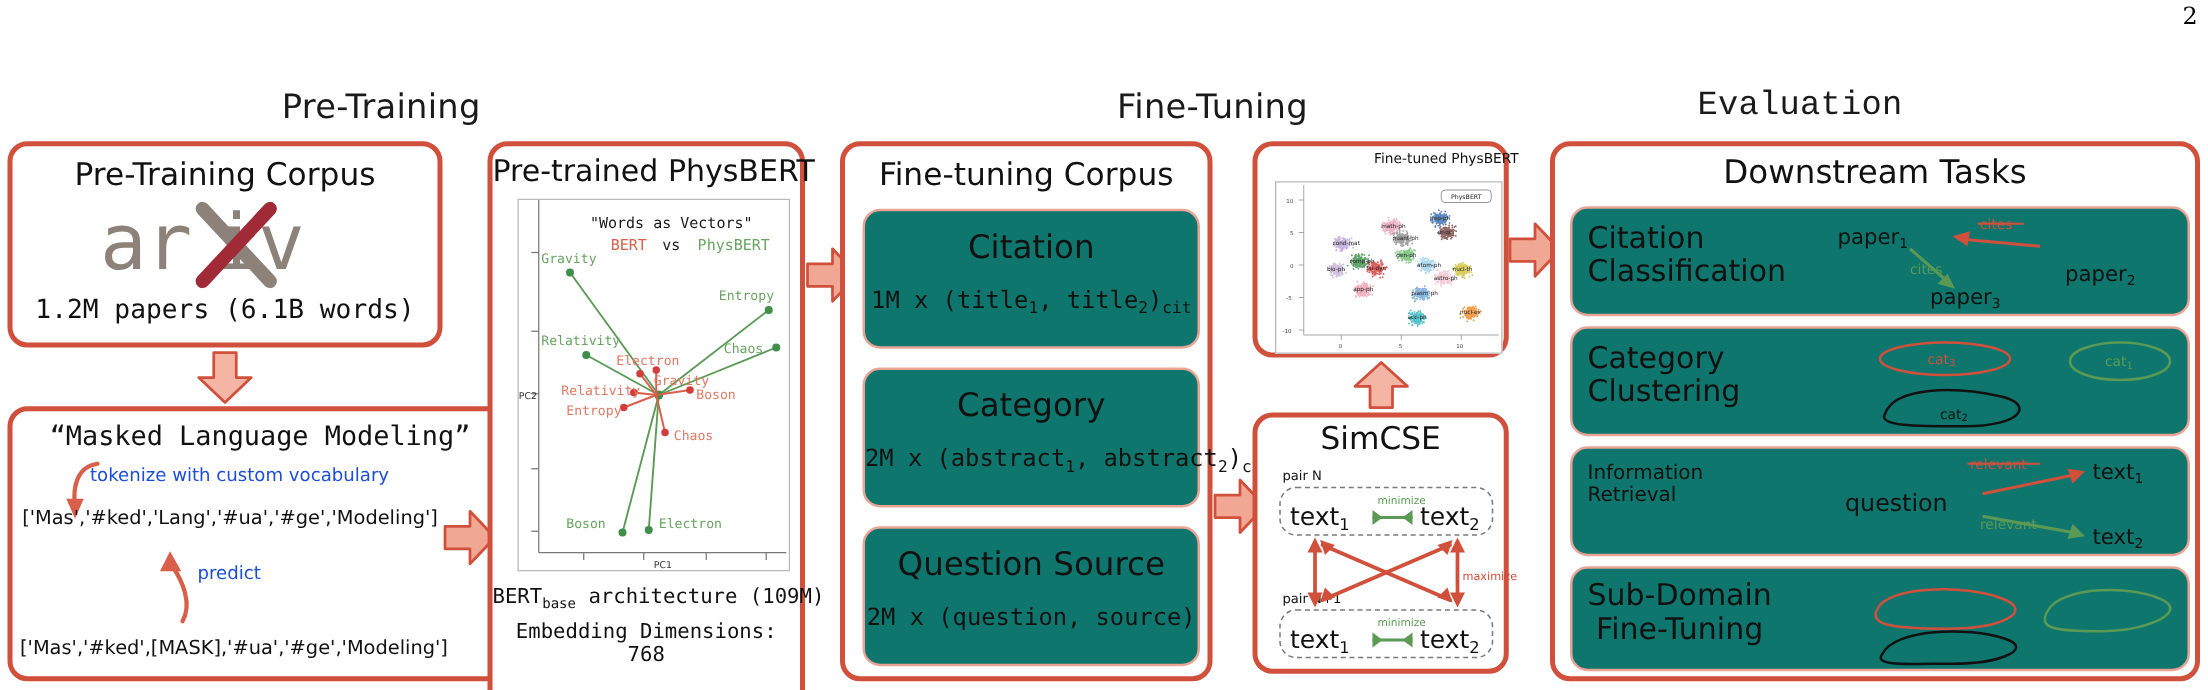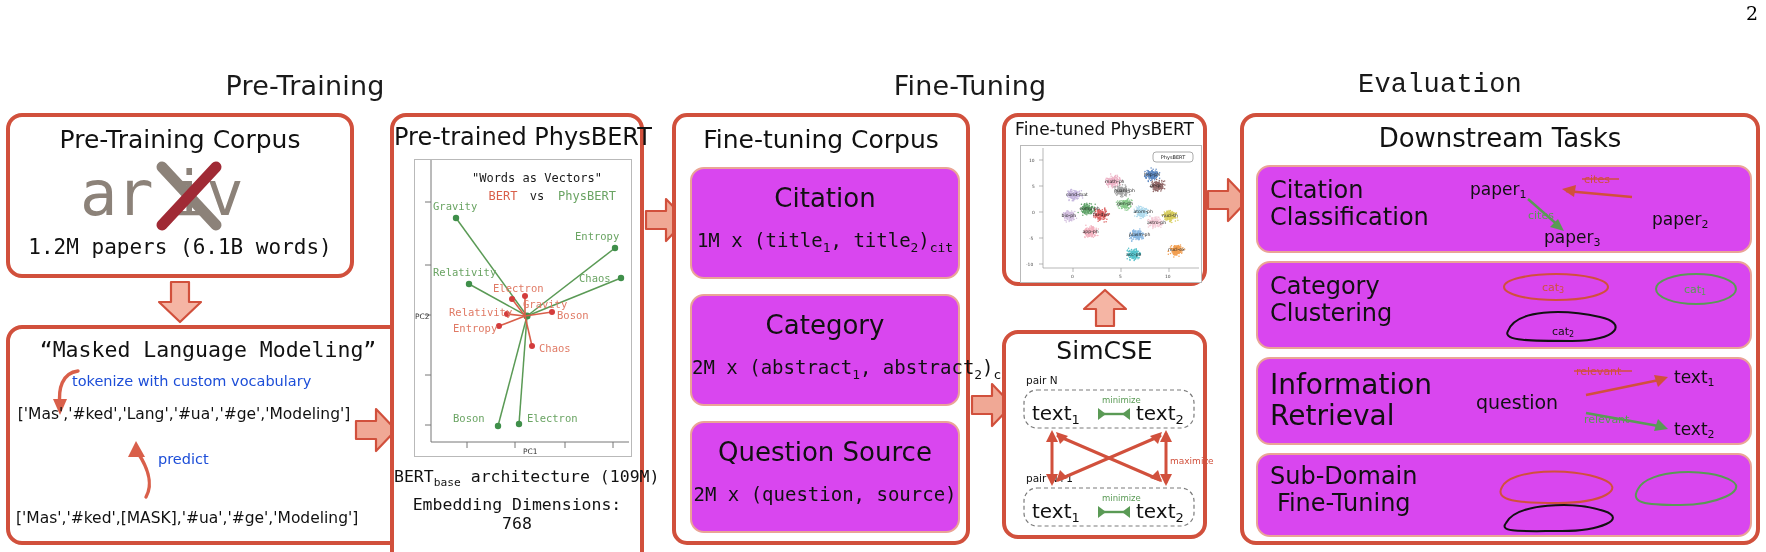--- a/index.html
+++ b/index.html
@@ -8,21 +8,21 @@
   .abs{position:absolute;}
   
   #page-number{right:8px;top:2px;font-size:19px;font-family:"DejaVu Serif",serif;color:#000;}
   
   .stage-title{font-size:27px;font-family:"DejaVu Sans",sans-serif;color:#1a1a1a;
                text-align:center;letter-spacing:.2px;}
   
   .panel{position:absolute;border:4px solid #d1503c;border-radius:16px;background:#fff;box-sizing:border-box;}
   .panel-title{text-align:center;font-size:25px;color:#111;line-height:1;white-space:nowrap;}
   
-  .subbox{position:absolute;border:2.5px solid #eaa496;border-radius:14px;background:#d946ef;box-sizing:border-box;}
+  .subbox{position:absolute;border:2.5px solid #eaa496;border-radius:14px;background:#0f766e;box-sizing:border-box;}
   .mono{font-family:"DejaVu Sans Mono",monospace;}
   .sans{font-family:"DejaVu Sans",sans-serif;}
   .red{color:#1d4ed8;}
   .ctr{text-align:center;}
   .nowrap{white-space:nowrap;}
   svg{display:block;overflow:visible;}
   .tok{font-family:"DejaVu Sans",sans-serif;font-size:15.5px;white-space:nowrap;}
   sub{font-size:.68em;}
 </style>
 </head>
@@ -173,21 +173,21 @@
   </div>
   <div class="abs mono ctr" style="left:0;top:378px;width:100%;font-size:16.5px;">Embedding Dimensions: 768</div>
 </div>
 
 <div class="abs" style="left:646px;top:195px;">
   <svg width="42" height="50" viewBox="0 0 42 50">
     <polygon points="0,16 20,16 20,4 40,25 20,46 20,34 0,34" fill="#f0a895" stroke="#d1503c" stroke-width="2.2" stroke-linejoin="round"></polygon>
   </svg>
 </div>
 
-<div class="panel" style="left:672px;top:113px;width:298px;height:432px;border-radius:15px;">
+<div class="panel" style="left:672px;top:113px;width:298px;height:432px;">
   <div class="panel-title abs" style="left:0;top:10px;width:100%;">Fine-tuning Corpus</div>
 
   <div class="subbox" style="left:14px;top:50px;width:270px;height:112px;">
     <div class="abs ctr" style="left:0;top:14px;width:100%;font-size:26px;">Citation</div>
     <div class="abs ctr mono nowrap" style="left:0;top:60px;width:100%;font-size:19px;">
       <span>1M x (title</span><sub>1</sub><span>, title</span><sub>2</sub><span>)</span><sub>cit</sub>
     </div>
   </div>
 
   <div class="subbox" style="left:14px;top:177px;width:270px;height:112px;">
@@ -203,21 +203,21 @@
   </div>
 </div>
 
 <div class="abs" style="left:972px;top:380px;">
   <svg width="42" height="50" viewBox="0 0 42 50">
     <polygon points="0,16 20,16 20,4 40,25 20,46 20,34 0,34" fill="#f0a895" stroke="#d1503c" stroke-width="2.2" stroke-linejoin="round"></polygon>
   </svg>
 </div>
 
 <div class="panel" style="left:1002px;top:113px;width:205px;height:173px;">
-  <div class="panel-title abs" style="left:0;top:4px;width:100%;font-size:17px;">Fine-tuned PhysBERT</div>
+  <div class="panel-title abs" style="left:12px;top:4px;width:100%;font-size:11px;text-align:right;">Fine-tuned PhysBERT</div>
 
   <div class="abs" style="left:14px;top:28px;width:180px;height:136px;border:1px solid #b9b9b9;background:#fff;">
     <svg width="180" height="136" viewBox="0 0 180 136">
       <g stroke="#999" stroke-width=".7">
         <line x1="22" y1="2" x2="22" y2="122"></line>
         <line x1="22" y1="122" x2="178" y2="122"></line>
         <line x1="18" y1="14" x2="22" y2="14"></line>
         <line x1="18" y1="40" x2="22" y2="40"></line>
         <line x1="18" y1="66" x2="22" y2="66"></line>
         <line x1="18" y1="92" x2="22" y2="92"></line>
@@ -3087,21 +3087,21 @@
         <text x="74" y="22" font-family="DejaVu Sans, sans-serif" font-size="11" fill="#d1503c">cat<tspan font-size="8" dy="2">3</tspan></text>
         <ellipse cx="228" cy="20" rx="40" ry="15" fill="none" stroke="#5a9a55" stroke-width="2"></ellipse>
         <text x="216" y="24" font-family="DejaVu Sans, sans-serif" font-size="11" fill="#5a9a55">cat<tspan font-size="8" dy="2">1</tspan></text>
         <path d="M40 62 C 48 40, 96 40, 132 48 C 160 54, 150 72, 104 72 C 64 72, 34 72, 40 62 Z" fill="none" stroke="#111" stroke-width="2"></path>
         <text x="84" y="66" font-family="DejaVu Sans, sans-serif" font-size="11" fill="#111">cat<tspan font-size="8" dy="2">2</tspan></text>
       </svg>
     </div>
   </div>
 
   <div class="subbox" style="left:12px;top:240px;width:496px;height:88px;">
-    <div class="abs" style="left:12px;top:10px;font-size:28px;line-height:1.12;">
+    <div class="abs" style="left:12px;top:10px;font-size:16px;line-height:1.12;">
       <div>Information</div>
       <div>Retrieval</div>
     </div>
     <div class="abs" style="left:198px;top:2px;">
       <svg width="292" height="84" viewBox="0 0 292 84">
         <text x="20" y="48" font-family="DejaVu Sans, sans-serif" font-size="19" fill="#111">question</text>
         <text x="218" y="22" font-family="DejaVu Sans, sans-serif" font-size="17" fill="#111">text<tspan font-size="11" dy="3">1</tspan></text>
         <text x="218" y="74" font-family="DejaVu Sans, sans-serif" font-size="17" fill="#111">text<tspan font-size="11" dy="3">2</tspan></text>
 
         <text x="120" y="14" font-family="DejaVu Sans, sans-serif" font-size="11" fill="#d1503c">relevant</text>

